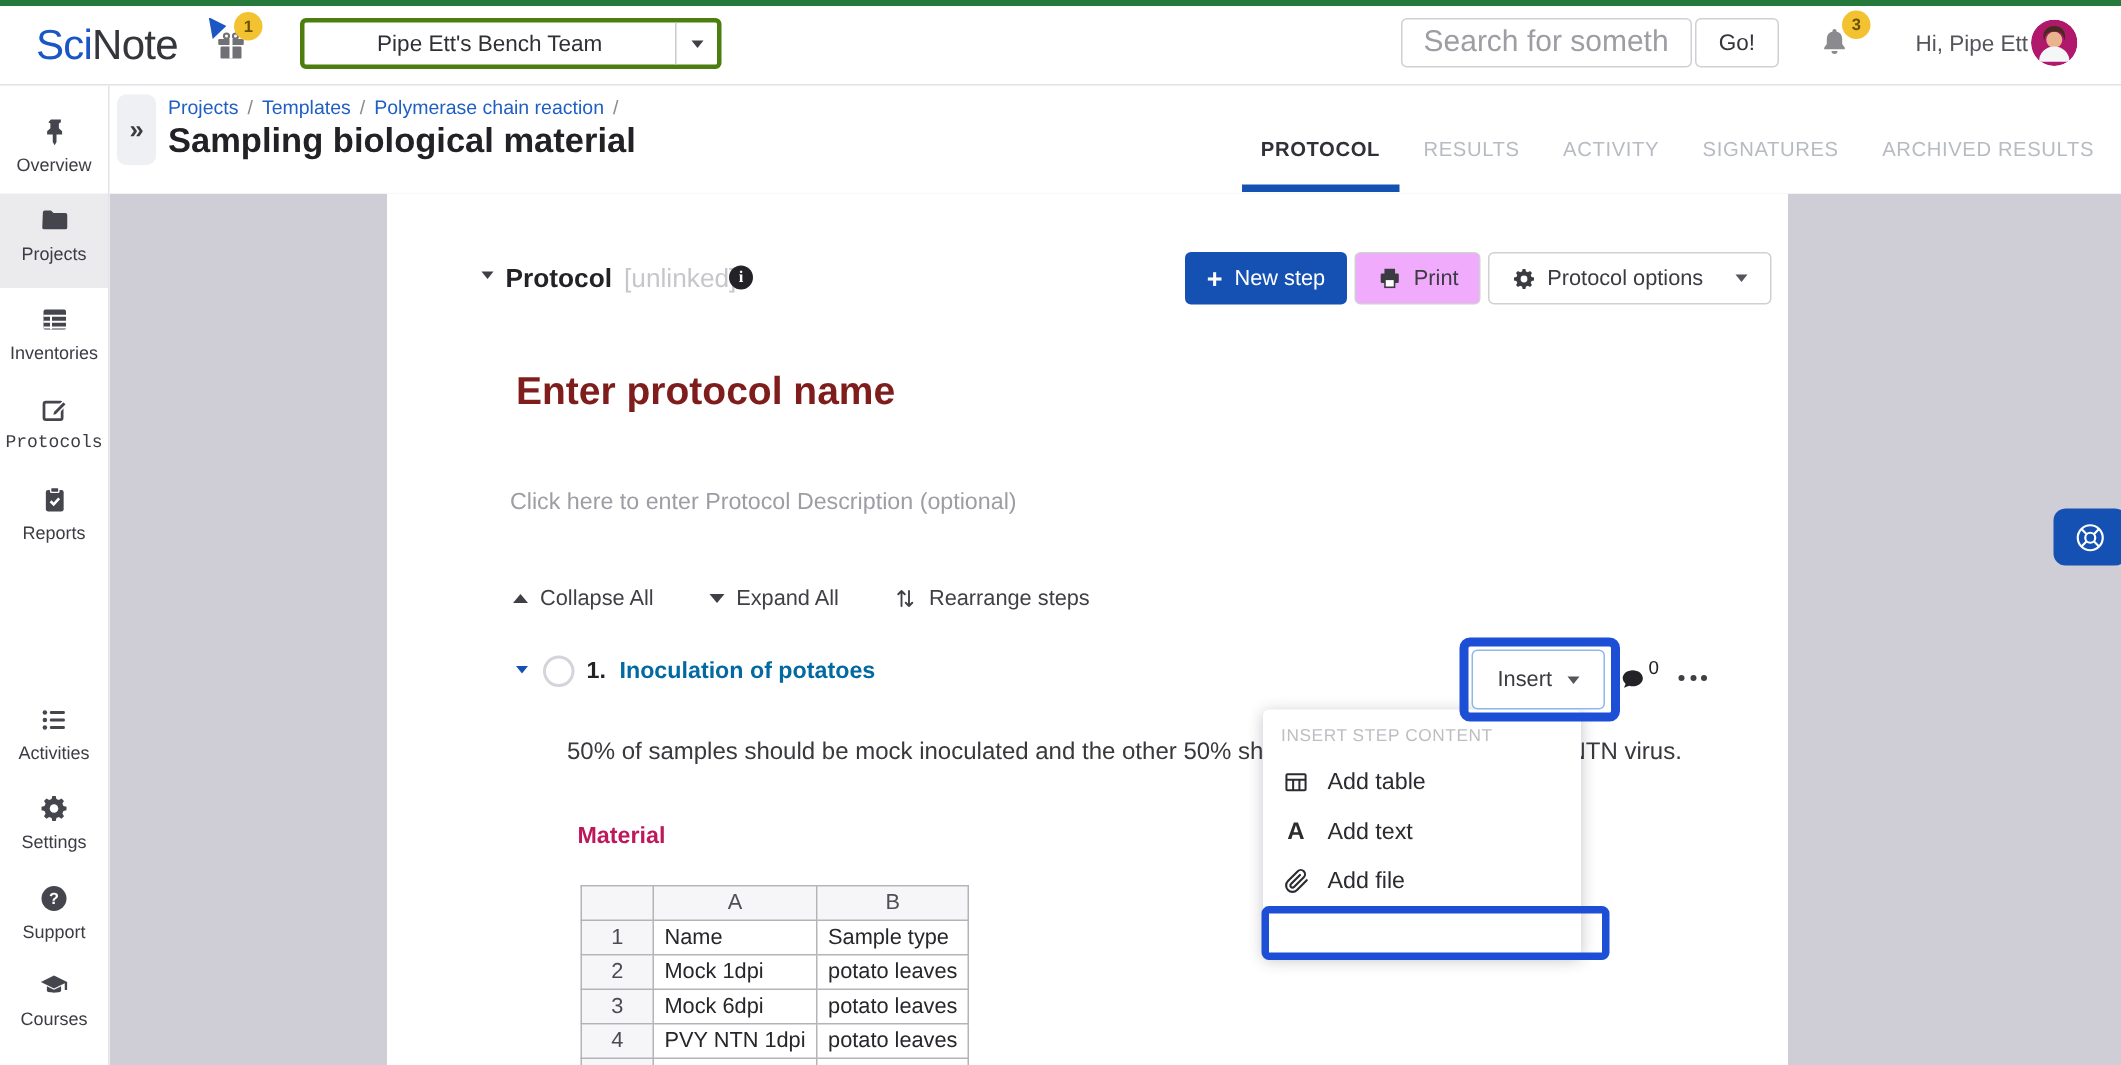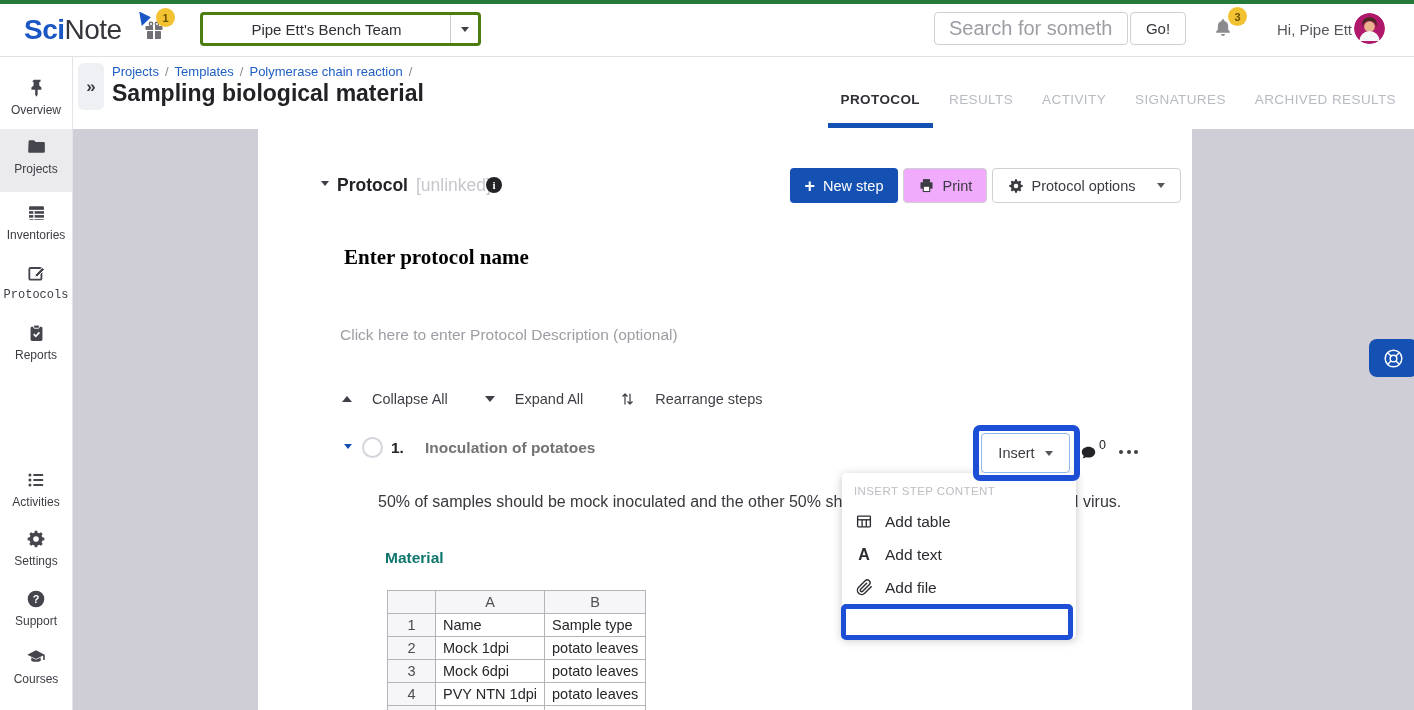--- a/index.html
+++ b/index.html
@@ -7,21 +7,21 @@
   body {
     position:relative; overflow:hidden; background:#fff;
     font-family:"Liberation Sans", sans-serif; color:#2b2b30;
   }
 
   
   .topbar { position:absolute; top:0; left:0; width:1414px; height:57px;
             background:#fff; border-bottom:1px solid #e2e2e6; z-index:40; }
   .topgreen { position:absolute; top:0; left:0; width:100%; height:4px; background:#25793a; }
   .logo { position:absolute; left:24px; top:14px; font-size:28px; letter-spacing:-0.5px; white-space:nowrap; }
-  .logo .p1 { color:#1a56c4; font-weight:bold; }
+  .logo .p1 { color:#1a56c4; font-weight:normal; }
   .logo .p2 { color:#35363b; font-weight:normal; }
   .logo-check { position:absolute; left:136px; top:12px; }
   .gift-wrap { position:absolute; left:142px; top:18px; width:24px; height:24px; }
   .badge { position:absolute; width:19px; height:19px; border-radius:50%; background:#f2c230;
            color:#6b5200; font-size:11px; font-weight:bold; display:flex; align-items:center; justify-content:center; }
   .gift-badge { left:156px; top:8px; }
   .team-select { position:absolute; left:200px; top:12px; width:281px; height:34px;
                  border:3px solid #4d7c0f; border-radius:4px; display:flex; background:#fff; }
   .team-label { flex:1; display:flex; align-items:center; justify-content:center;
                 font-size:15px; color:#2f2f35; }
@@ -77,61 +77,61 @@
                background:#232327; color:#fff; font-size:11px; font-weight:bold;
                display:flex; align-items:center; justify-content:center; cursor:pointer; font-family:"Liberation Serif",serif; }
   .btn { display:flex; align-items:center; justify-content:center; gap:8px; border-radius:4px;
          font-size:14.5px; cursor:pointer; }
   .btn-newstep { position:absolute; left:532px; top:0; width:108px; height:35px; background:#1551b3; color:#fff; border:none; }
   .btn-newstep .plus { font-size:18px; font-weight:bold; line-height:1; }
   .btn-print { position:absolute; left:645px; top:0; width:84px; height:35px; background:#f0abfc;
                border:1px solid #cfcfd4; color:#3b3b42; }
   .btn-options { position:absolute; left:734px; top:0; width:189px; height:35px; background:#fff;
                  border:1px solid #cfcfd4; color:#3b3b42; }
-  .name-placeholder { position:absolute; left:86px; top:116px; font-size:21px; font-weight:bold; color:#000000; cursor:text;font-family:Liberation Serif, serif; }
+  .name-placeholder { position:absolute; left:86px; top:116px; font-size:26px; font-weight:bold; color:#7f1d1d; cursor:text; }
   .desc-placeholder { position:absolute; left:82px; top:197px; font-size:15.5px; color:#9d9da4; cursor:text; }
 
   .steps-toolbar { position:absolute; left:84px; top:262px; display:flex; gap:37px; }
-  .tool-item { display:flex; align-items:center; gap:20px; font-size:14.5px; color:#3f3f46; cursor:pointer; }
+  .tool-item { display:flex; align-items:center; gap:8px; font-size:14.5px; color:#3f3f46; cursor:pointer; }
   .tri-up { width:0; height:0; border-left:5px solid transparent; border-right:5px solid transparent;
             border-bottom:6px solid #3f3f46; }
   .tri-down { width:0; height:0; border-left:5px solid transparent; border-right:5px solid transparent;
               border-top:6px solid #3f3f46; }
   .caret-down { width:0; height:0; border-left:4.5px solid transparent; border-right:4.5px solid transparent;
                 border-top:5.5px solid currentColor; display:inline-block; }
 
   .step-row { position:absolute; left:0; top:305px; width:100%; height:30px; }
   .step-caret { position:absolute; left:86px; top:10px; color:#1551b3; cursor:pointer; }
   .step-circle { position:absolute; left:104px; top:3px; width:21px; height:21px; border-radius:50%;
                  border:2px solid #d4d4da; background:#fff; cursor:pointer; }
   .step-num { position:absolute; left:133px; top:5px; font-size:15.5px; font-weight:bold; color:#232327; }
-  .step-title { position:absolute; left:155px; top:5px; font-size:15.5px; font-weight:bold; color:#737373; cursor:pointer;margin-left:12px; }
+  .step-title { position:absolute; left:155px; top:5px; font-size:15.5px; font-weight:bold; color:#0369a1; cursor:pointer; }
 
   .step-desc { position:absolute; left:120px; top:364px; font-size:16px; color:#38383d; white-space:nowrap; }
-  .material-label { position:absolute; left:127px; top:420px; font-size:15.5px; font-weight:bold; color:#0f766e; }
+  .material-label { position:absolute; left:127px; top:420px; font-size:15.5px; font-weight:bold; color:#be185d; }
 
   .sheet { position:absolute; left:129px; top:461px; border-collapse:collapse; table-layout:fixed; }
   .sheet td, .sheet th { border:1px solid #b3b3b8; height:23px; font-size:14.5px; overflow:hidden; white-space:nowrap; }
   .sheet .hcell { background:#f6f6f8; color:#4f4f55; font-weight:normal; text-align:center; }
   .sheet .ncell { background:#f6f6f8; color:#4a4a50; text-align:center; width:48px; }
   .sheet .dcell { background:#fff; color:#26262b; text-align:left; padding:0 7px; cursor:cell; }
   .col-n { width:48px; } .col-a { width:100px; } .col-b { width:97px; }
 
   
   .insert-annotation { position:absolute; left:973px; top:425px; width:107px; height:56px;
                        border:6px solid #1c4fd6; border-radius:7px; z-index:34; pointer-events:none; }
   .insert-btn { position:absolute; left:981px; top:433px; width:89px; height:40px; background:#fff;
                 border:1.5px solid #8fb7ea; border-radius:4px; display:flex; align-items:center;
                 justify-content:center; gap:10px; font-size:14.5px; color:#3b3b42; cursor:pointer; z-index:35; }
   .comment-wrap { position:absolute; left:1079px; top:438px; display:flex; align-items:flex-start; cursor:pointer; z-index:22; }
   .comment-count { font-size:12.5px; color:#232327; margin-left:1px; }
   .more-dots { position:absolute; left:1119px; top:450px; display:flex; gap:3.5px; cursor:pointer; z-index:22; }
   .more-dots i { width:4px; height:4px; border-radius:50%; background:#3f3f44; }
 
-  .insert-menu { position:absolute; left:842px; top:473px; width:234px; height:165px; background:#fff;
+  .insert-menu { position:absolute; left:842px; top:473px; width:212px; height:165px; background:#fff;
                  border-radius:4px; box-shadow:0 2px 10px rgba(40,40,60,0.28); z-index:25; padding-top:8px; }
   .menu-header { padding:4px 12px 8px 12px; font-size:11.5px; letter-spacing:0.4px; color:#bdbdc3; }
   .menu-item { height:33px; display:flex; align-items:center; gap:11px; padding:0 12px; cursor:pointer; }
   .menu-item .mi-icon { width:20px; display:flex; justify-content:center; align-items:center; color:#2b2b30; }
   .menu-item .mi-label { font-size:15.5px; color:#2b2b30; }
   .atext-glyph { font-size:16px; font-weight:bold; color:#2b2b30; }
   .addfile-annotation { position:absolute; left:841px; top:604px; width:232px; height:36px;
                         border:5px solid #1c4fd6; border-radius:5px; z-index:33; pointer-events:none; }
 
   .help-btn { position:absolute; left:1369px; top:339px; width:49px; height:38px; background:#1551b3;

